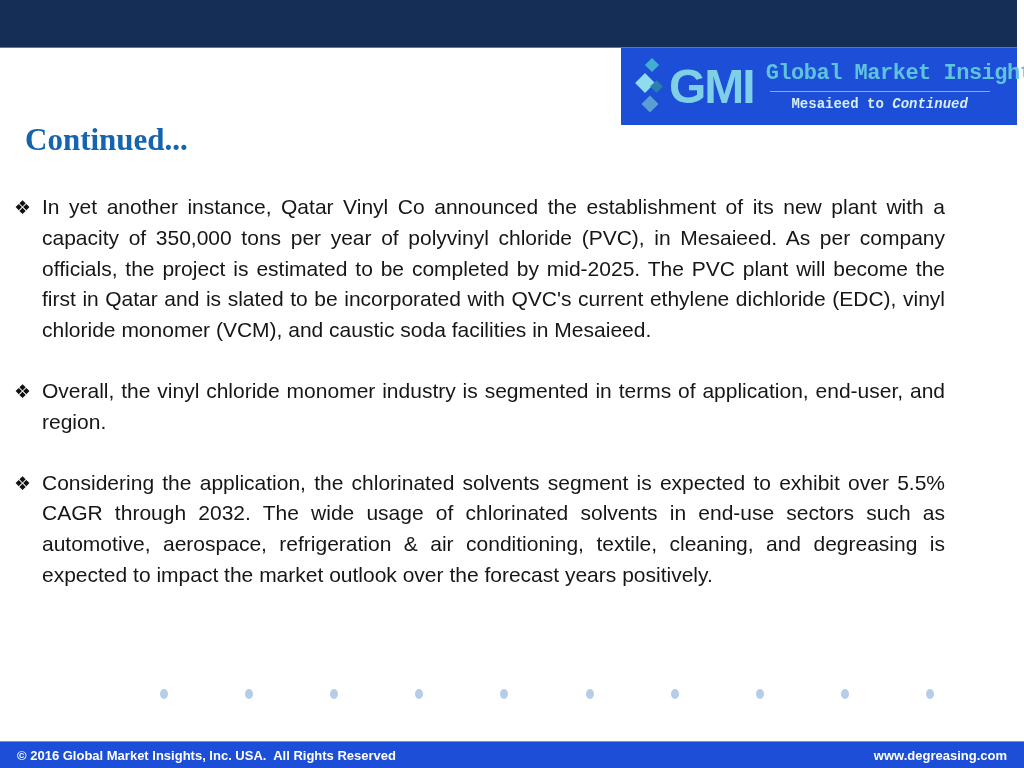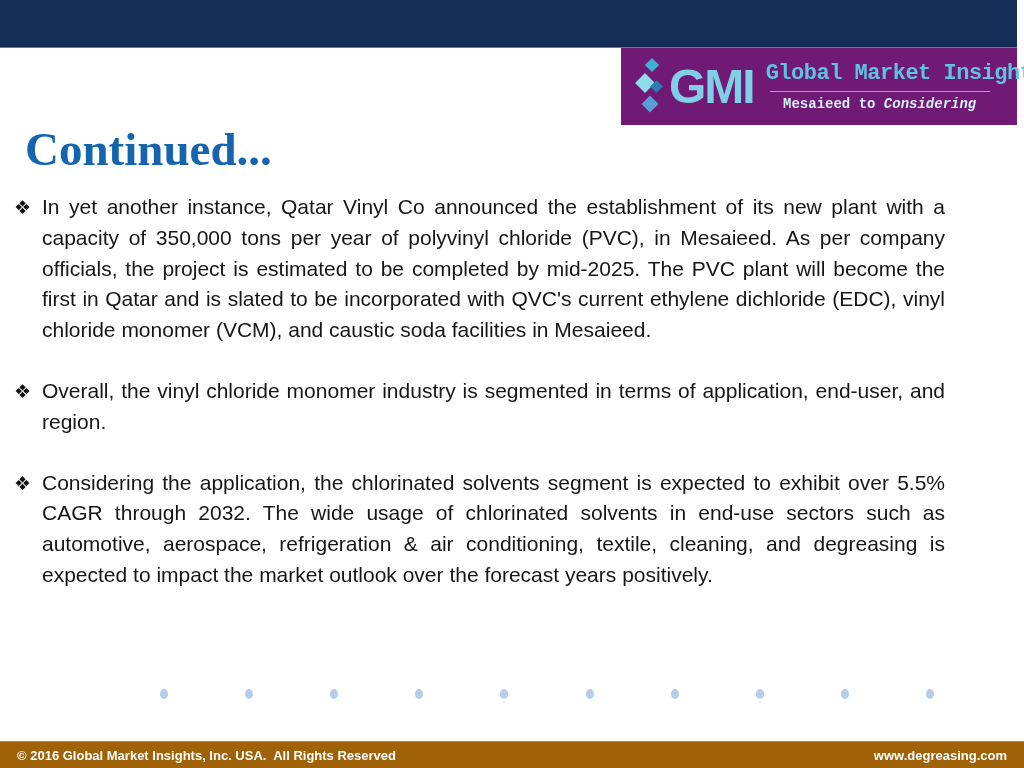--- a/index.html
+++ b/index.html
@@ -18,21 +18,21 @@
     width: 1017px; height: 48px;
     background: #142e55;
     border-bottom: 1px solid #6b7689;
   }
 
   
   .logo-box {
     position: absolute;
     left: 621px; top: 48px;
     width: 396px; height: 77px;
-    background: #701a75;
+    background: #1d4ed8;
     display: flex;
     align-items: center;
     padding-left: 14px;
   }
   .diamond-cluster {
     position: relative;
     width: 34px; height: 62px;
     flex: 0 0 auto;
   }
   .diamond {
@@ -71,21 +71,21 @@
     font-weight: bold;
   }
   .logo-tagline .emph { font-style: italic; }
 
   
   .page-title {
     position: absolute;
     left: 25px; top: 122px;
     font-family: "Liberation Serif", serif;
     font-weight: bold;
-    font-size: 47px;
+    font-size: 31px;
     color: #1565ae;
   }
 
   
   .content {
     position: absolute;
     left: 14px; top: 192px;
     width: 931px;
     font-size: 21px;
     line-height: 30.8px;
@@ -117,21 +117,21 @@
     width: 8px; height: 10px;
     border-radius: 50%;
     display: inline-block;
   }
 
   
   .footer-bar {
     position: absolute;
     left: 0; bottom: 0;
     width: 1024px; height: 27px;
-    background: #a16207;
+    background: #1d4ed8;
     border-top: 1px solid #8593a8;
     display: flex;
     align-items: center;
     justify-content: space-between;
     padding: 0 17px;
     color: #ffffff;
     font-size: 13px;
     font-weight: bold;
   }
   .footer-left { white-space: pre; }
@@ -146,21 +146,21 @@
   <div class="diamond-cluster">
     <span class="diamond d1"></span>
     <span class="diamond d2"></span>
     <span class="diamond d3"></span>
     <span class="diamond d4"></span>
   </div>
   <div class="logo-acronym">GMI</div>
   <div class="logo-text-block">
     <div class="logo-name">Global Market Insights</div>
     <div class="logo-divider"></div>
-    <div class="logo-tagline"><span>Mesaieed to </span><span class="emph">Considering</span></div>
+    <div class="logo-tagline"><span>Mesaieed to </span><span class="emph">Continued</span></div>
   </div>
 </div>
 
 <h1 class="page-title">Continued...</h1>
 
 <div class="content">
   <div class="bullet-para">
     <span class="bullet-glyph">❖</span>
     <span>In yet another instance, Qatar Vinyl Co announced the establishment of its new plant with a capacity of 350,000 tons per year of polyvinyl chloride (PVC), in Mesaieed. As per company officials, the project is estimated to be completed by mid-2025. The PVC plant will become the first in Qatar and is slated to be incorporated with QVC's current ethylene dichloride (EDC), vinyl chloride monomer (VCM), and caustic soda facilities in Mesaieed.</span>
   </div>

